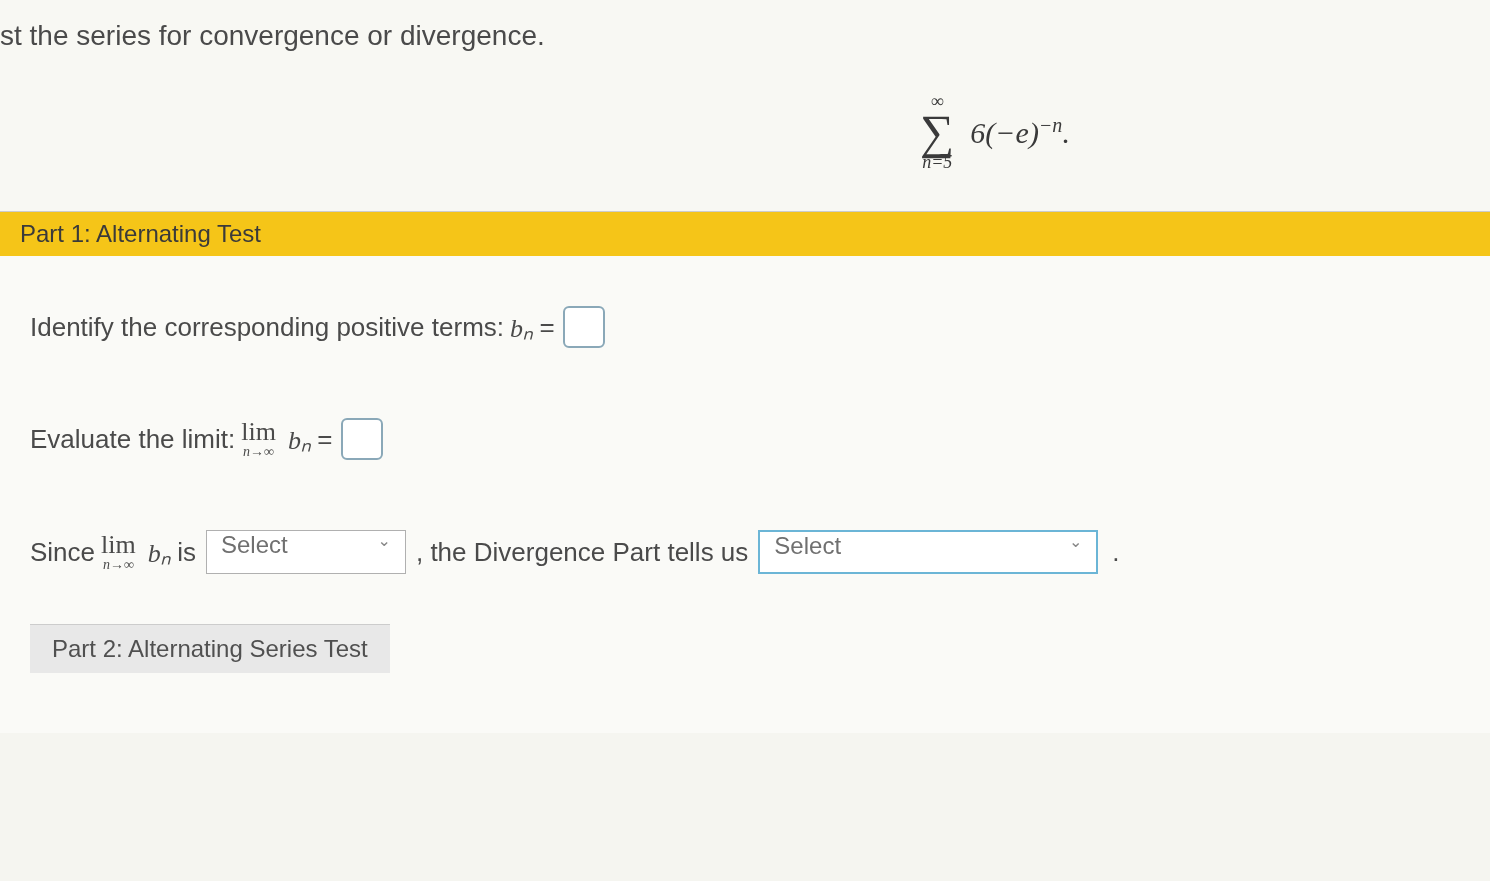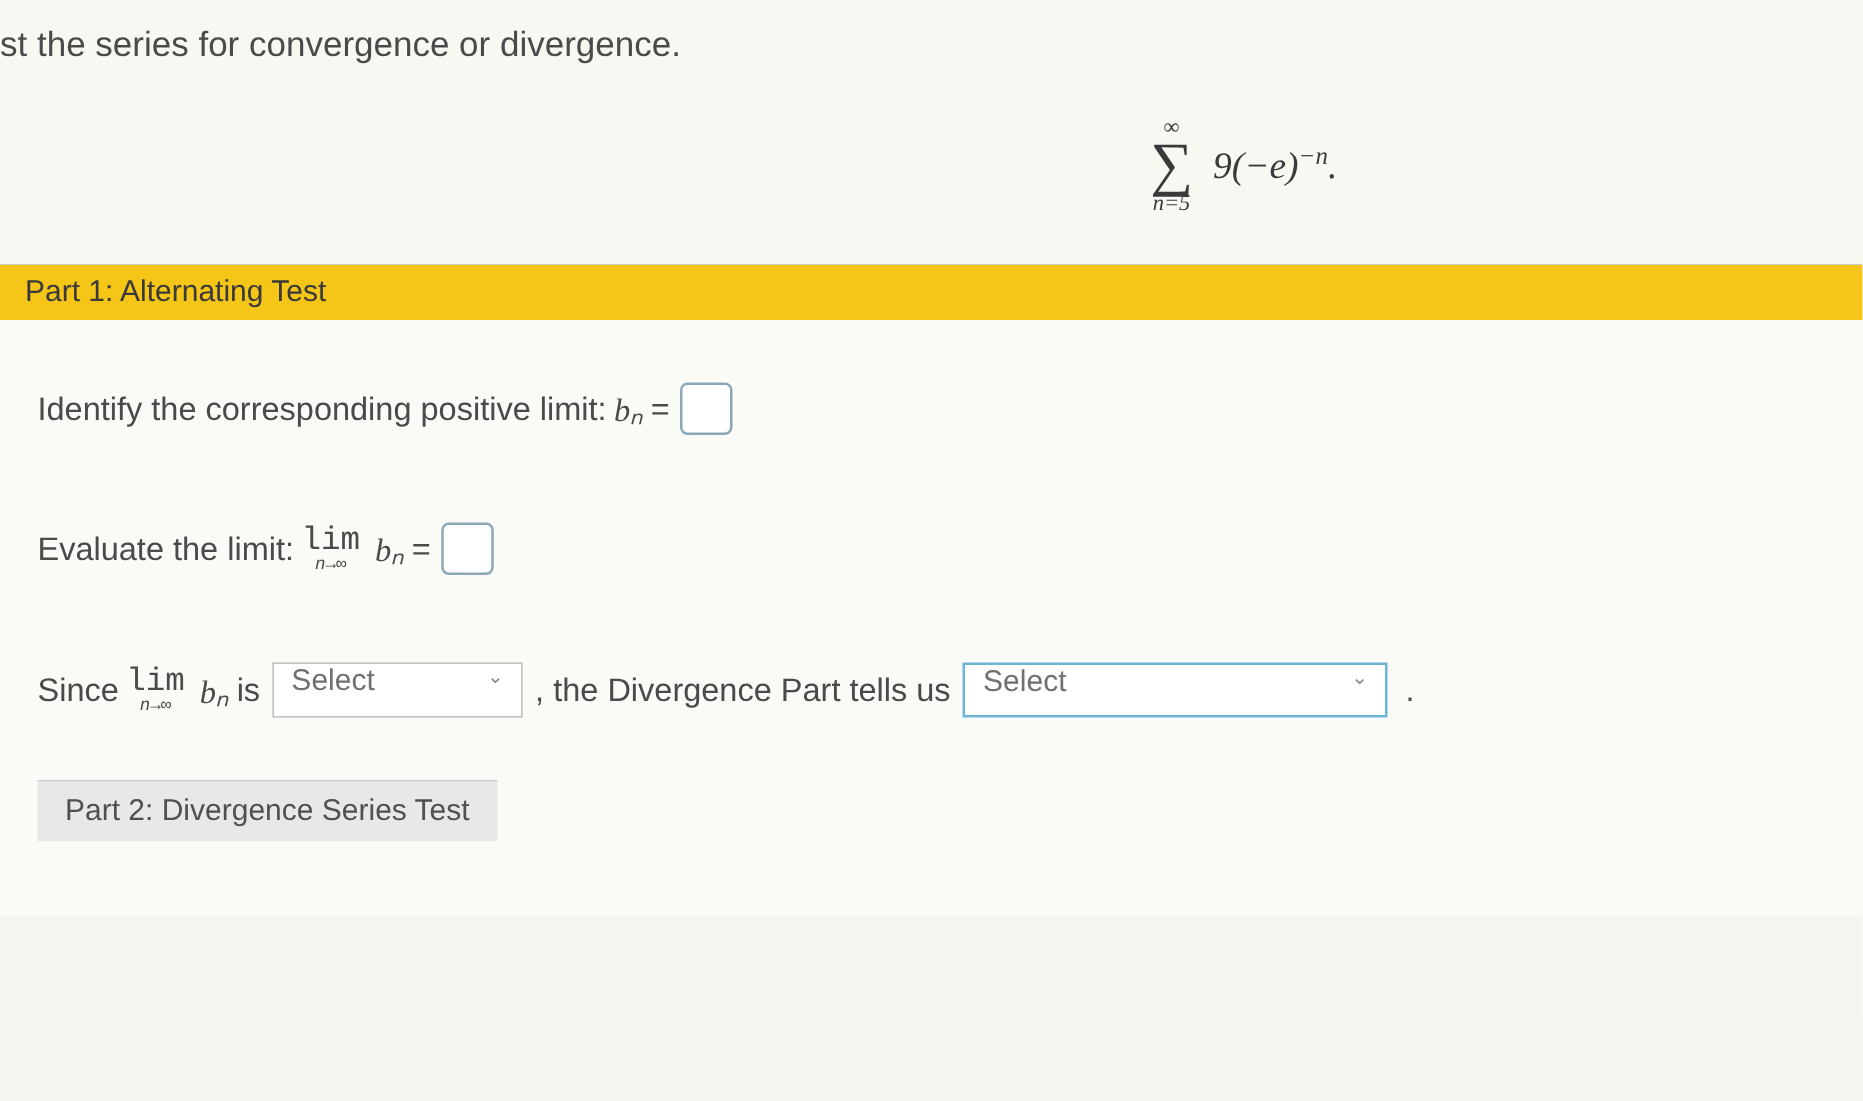--- a/index.html
+++ b/index.html
@@ -92,21 +92,21 @@
     .math-var {
       font-family: 'Cambria Math', 'Times New Roman', serif;
       font-style: italic;
       margin: 0 6px;
     }
     .lim-wrap {
       display: inline-block;
       text-align: center;
       vertical-align: middle;
       margin: 0 6px;
-      font-family: Liberation Mono, monospace;
+      font-family: Liberation Serif, serif;
     }
     .lim-top {
       font-size: 26px;
       display: block;
       line-height: 1;
     }
     .lim-bottom {
       font-size: 14px;
       display: block;
       line-height: 1;
@@ -168,31 +168,31 @@
 <div class="question-header">st the series for convergence or divergence.</div>
 
 <div class="series-display">
   <div class="series-container">
     <span class="sigma-wrap">
       <span class="sigma-top">∞</span>
       <span class="sigma">∑</span>
       <span class="sigma-bottom">n=5</span>
     </span>
     <span class="series-term">
-      <span>9(−e)</span><sup>−n</sup><span>.</span>
+      <span>6(−e)</span><sup>−n</sup><span>.</span>
     </span>
   </div>
 </div>
 
 <div class="part-header">Part 1: Alternating Test</div>
 
 <div class="part-body">
 
   <div class="line-item">
-    <span>Identify the corresponding positive limit:</span>
+    <span>Identify the corresponding positive terms:</span>
     <span class="math-var">bₙ</span>
     <span>=</span>
     <span class="answer-box"></span>
   </div>
 
   <div class="line-item">
     <span>Evaluate the limit:</span>
     <span class="lim-wrap">
       <span class="lim-top">lim</span>
       <span class="lim-bottom">n→∞</span>
@@ -215,15 +215,15 @@
       <span class="chevron">⌄</span>
     </span>
     <span>, the Divergence Part tells us</span>
     <span class="select-box highlighted">
       <span>Select</span>
       <span class="chevron">⌄</span>
     </span>
     <span class="period">.</span>
   </div>
 
-  <div class="part2-header">Part 2: Divergence Series Test</div>
+  <div class="part2-header">Part 2: Alternating Series Test</div>
 
 </div>
 
 </body></html>

